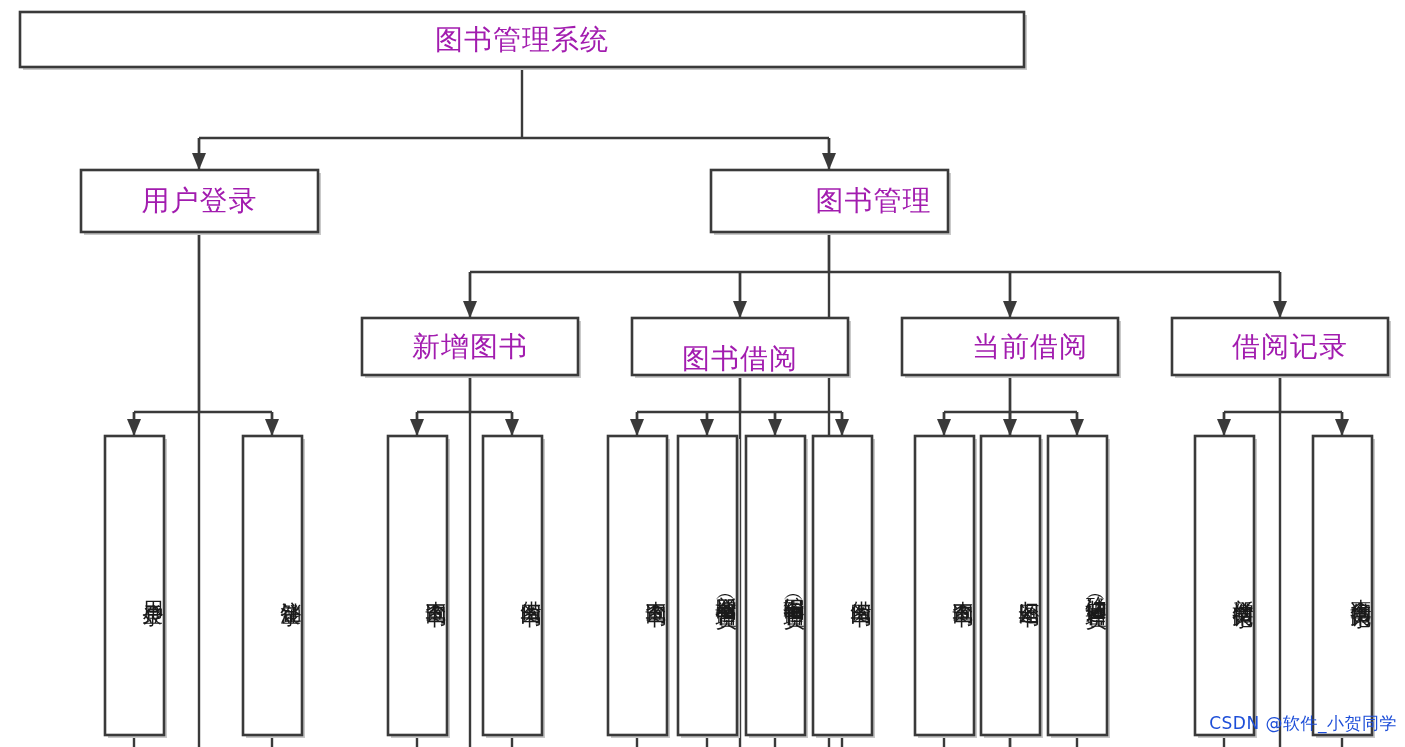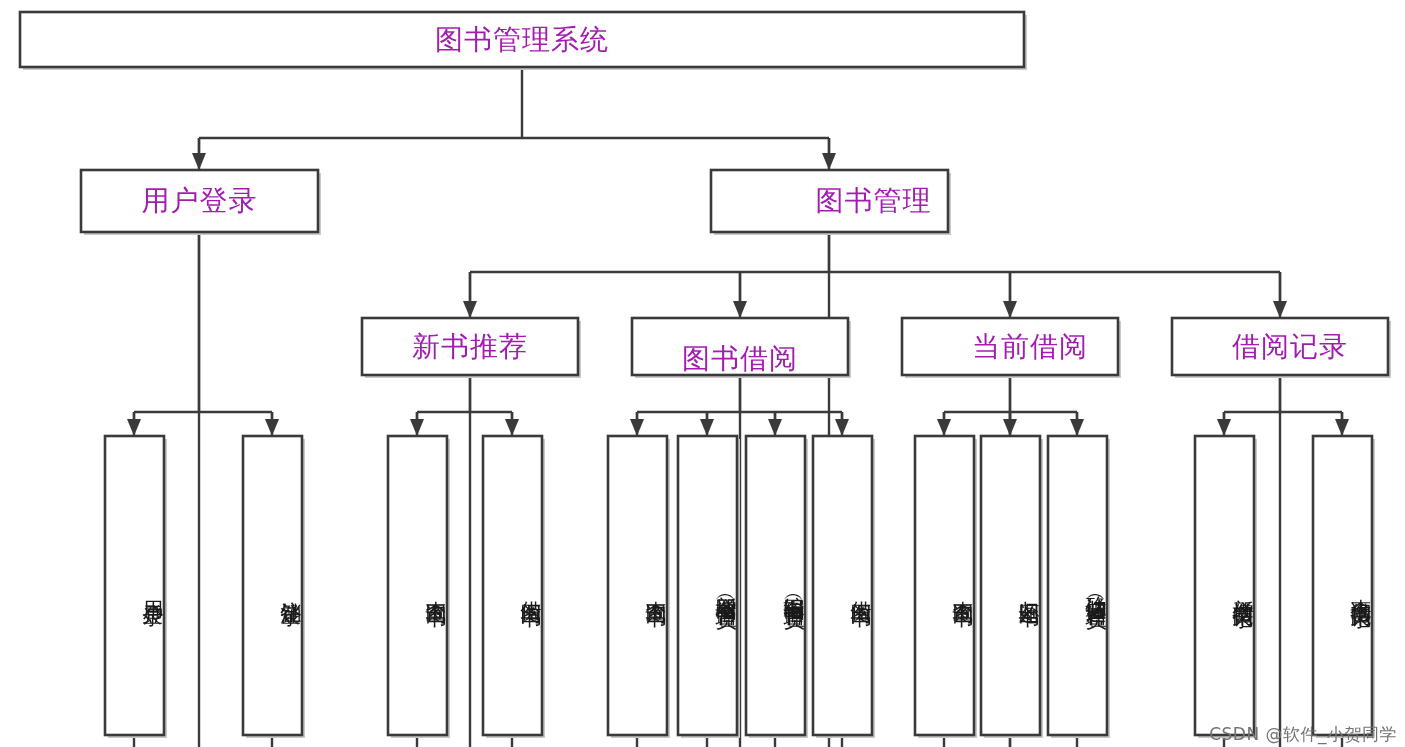--- a/index.html
+++ b/index.html
@@ -70,24 +70,24 @@
     font-family: "DejaVu Sans", "Liberation Sans", sans-serif;
     font-size: 28px;
     color: #a21caf;
     letter-spacing: 1px;
     pointer-events: none;
     white-space: nowrap;
   }
   #watermark {
     position: absolute;
     right: 8px;
-    bottom: 1px;
+    bottom: 12px;
     font-family: "DejaVu Sans", "Liberation Sans", sans-serif;
     font-size: 17px;
-    color: #737373;
+    color: #1d4ed8;
     letter-spacing: 0.5px;
     white-space: nowrap;
     pointer-events: none;
   }
 </style>
 </head>
 <body>
 
 <div id="diagram-root">
   <svg id="tree-svg" viewBox="0 0 1405 747" xmlns="http://www.w3.org/2000/svg">
@@ -258,21 +258,21 @@
         <g>
           <rect x="1316" y="439" width="59" height="299" class="node-shadow"></rect>
           <rect x="1313" y="436" width="59" height="299" class="node-rect"></rect>
         </g>
       </g>
   </svg>
   <div id="labels-layer">
       <div class="hlabel-box" style="left: 20px; top: 12px; width: 1004px; height: 55px;">图书管理系统</div>
       <div class="hlabel-box" style="left: 81px; top: 170px; width: 237px; height: 62px;">用户登录</div>
       <div class="hlabel-box" style="left: 711px; top: 170px; width: 237px; height: 62px; margin-left: 44px;">图书管理</div>
-      <div class="hlabel-box" style="left: 362px; top: 318px; width: 216px; height: 57px;">新书推荐</div>
+      <div class="hlabel-box" style="left: 362px; top: 318px; width: 216px; height: 57px;">新增图书</div>
       <div class="hlabel-box" style="left: 632px; top: 330px; width: 216px; height: 57px;">图书借阅</div>
       <div class="hlabel-box" style="left: 902px; top: 318px; width: 216px; height: 57px; padding-left: 20px;">当前借阅</div>
       <div class="hlabel-box" style="left: 1172px; top: 318px; width: 236px; height: 57px; font-family: Liberation Mono, monospace;">借阅记录</div>
       <div class="vlabel-box" style="left: 105px; top: 446px; width: 59px; height: 283px;">用户登录</div>
       <div class="vlabel-box" style="left: 243px; top: 446px; width: 59px; height: 283px;">注销登录</div>
       <div class="vlabel-box" style="left: 388px; top: 446px; width: 59px; height: 283px;">查询图书</div>
       <div class="vlabel-box" style="left: 483px; top: 446px; width: 59px; height: 283px;">借阅图书</div>
       <div class="vlabel-box" style="left: 608px; top: 446px; width: 59px; height: 283px;">查询图书</div>
       <div class="vlabel-box" style="left: 678px; top: 446px; width: 59px; height: 283px;">新增图书（管理员）</div>
       <div class="vlabel-box" style="left: 746px; top: 446px; width: 59px; height: 283px;">编辑图书（管理员）</div>

